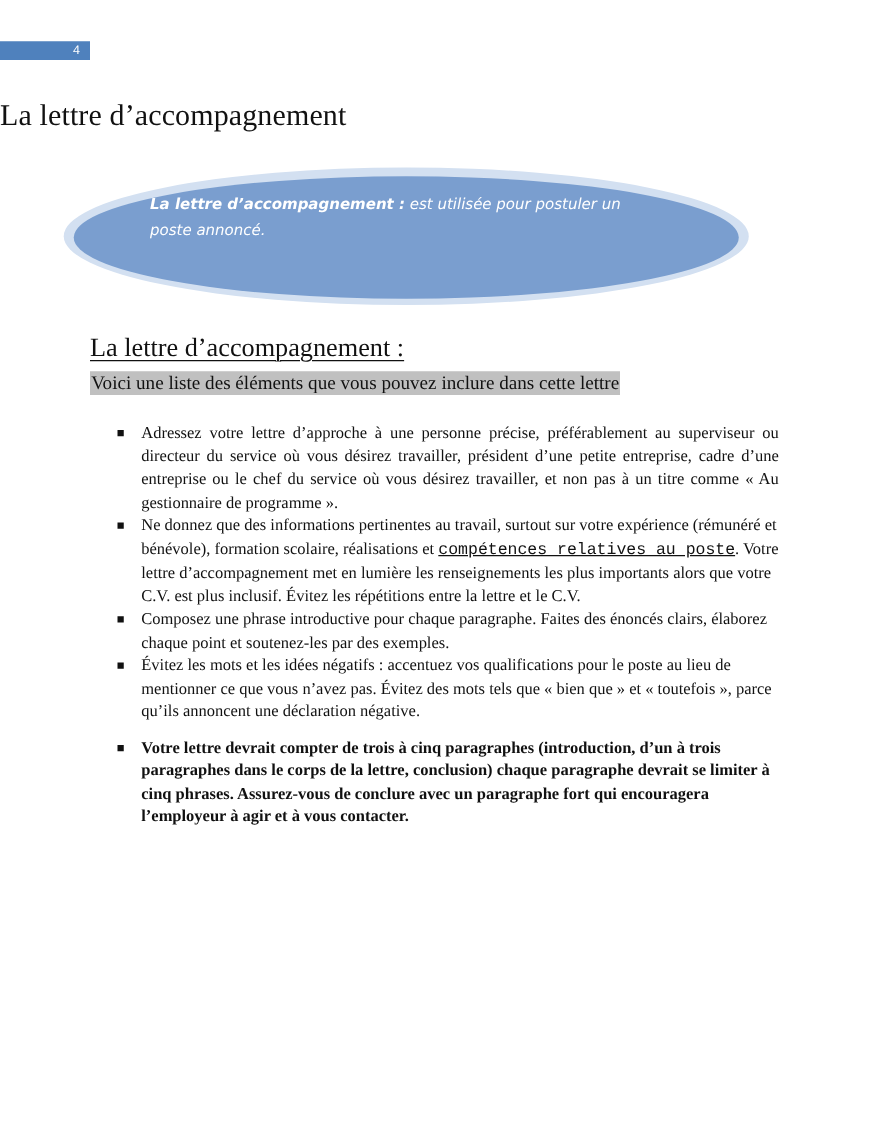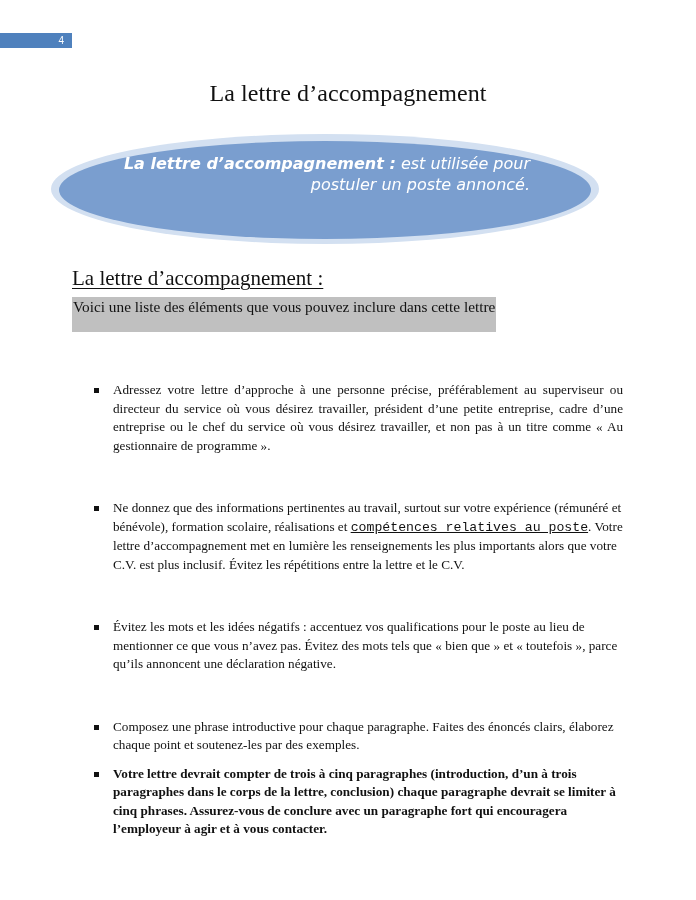--- a/index.html
+++ b/index.html
@@ -30,21 +30,20 @@
       font-family: "Liberation Sans", "DejaVu Sans", sans-serif;
       font-size: 10px;
       line-height: 15px;
       color: #ffffff;
     }
     .doc-title {
       position: absolute;
       left: 0;
       width: 696px;
       top: 80px;
-      text-align: center;
       font-size: 24px;
       font-weight: normal;
       margin: 0;
       letter-spacing: 0.1px;
       padding-left: 0px;
     }
     .doc-title span { display: inline-block; margin-left: 0px; }
     .callout {
       position: absolute;
       left: 50px;
@@ -55,24 +54,24 @@
     .callout svg {
       position: absolute;
       left: 0;
       top: 0;
     }
     .callout-text {
       position: absolute;
       left: 70px;
       width: 410px;
       top: 20px;
-      text-align: right;
+      text-align: left;
       font-family: "DejaVu Sans", "Liberation Sans", sans-serif;
       font-style: italic;
-      font-size: 16px;
+      font-size: 12px;
       line-height: 21px;
       color: #ffffff;
     }
     .callout-text b { font-weight: bold; }
     .section-heading {
       position: absolute;
       left: 72px;
       top: 266px;
       font-size: 21px;
       text-decoration: underline;
@@ -82,41 +81,40 @@
       font-weight: normal;
     }
     .section-subheading {
       position: absolute;
       left: 72px;
       top: 297px;
       height: 19px;
       line-height: 19px;
       font-size: 15.3px;
       background: #c0c0c0;
-      padding: 0 1px 16px 1px;
+      padding: 0 1px 0 1px;
       margin: 0;
       font-weight: normal;
       white-space: nowrap;
     }
     .bullet-list {
       position: absolute;
       left: 0;
       top: 337px;
       width: 696px;
       margin: 0;
       padding: 0;
       list-style: none;
     }
     .bullet-item {
       position: relative;
       padding-left: 113px;
       width: 510px;
       font-size: 13.2px;
       line-height: 18.5px;
-      margin-top: 44px;
     }
     .bullet-item.justify { text-align: justify; }
     .bullet-item.spaced { margin-top: 10px; font-weight: bold; }
     .bullet-marker {
       position: absolute;
       left: 94px;
       top: 7px;
       width: 5px;
       height: 5px;
       background: #111111;
@@ -149,23 +147,23 @@
   <li class="bullet-item justify">
     <span class="bullet-marker"></span>
     <span>Adressez votre lettre d’approche à une personne précise, préférablement au superviseur ou directeur du service où vous désirez travailler, président d’une petite entreprise, cadre d’une entreprise ou le chef du service où vous désirez travailler, et non pas à un titre comme « Au gestionnaire de programme ».</span>
   </li>
   <li class="bullet-item">
     <span class="bullet-marker"></span>
     <span>Ne donnez que des informations pertinentes au travail, surtout sur votre expérience (rémunéré et bénévole), formation scolaire, réalisations et </span><span class="underlined">compétences relatives au poste</span><span>. Votre lettre d’accompagnement met en lumière les renseignements les plus importants alors que votre C.V. est plus inclusif. Évitez les répétitions entre la lettre et le C.V.</span>
   </li>
   <li class="bullet-item">
     <span class="bullet-marker"></span>
-    <span>Évitez les mots et les idées négatifs : accentuez vos qualifications pour le poste au lieu de mentionner ce que vous n’avez pas. Évitez des mots tels que « bien que » et « toutefois », parce qu’ils annoncent une déclaration négative.</span>
+    <span>Composez une phrase introductive pour chaque paragraphe. Faites des énoncés clairs, élaborez chaque point et soutenez-les par des exemples.</span>
   </li>
   <li class="bullet-item">
     <span class="bullet-marker"></span>
-    <span>Composez une phrase introductive pour chaque paragraphe. Faites des énoncés clairs, élaborez chaque point et soutenez-les par des exemples.</span>
+    <span>Évitez les mots et les idées négatifs : accentuez vos qualifications pour le poste au lieu de mentionner ce que vous n’avez pas. Évitez des mots tels que « bien que » et « toutefois », parce qu’ils annoncent une déclaration négative.</span>
   </li>
   <li class="bullet-item spaced">
     <span class="bullet-marker"></span>
     <span>Votre lettre devrait compter de trois à cinq paragraphes (introduction, d’un à trois paragraphes dans le corps de la lettre, conclusion) chaque paragraphe devrait se limiter à cinq phrases. Assurez-vous de conclure avec un paragraphe fort qui encouragera l’employeur à agir et à vous contacter.</span>
   </li>
 </ul>
 
 </body></html>

